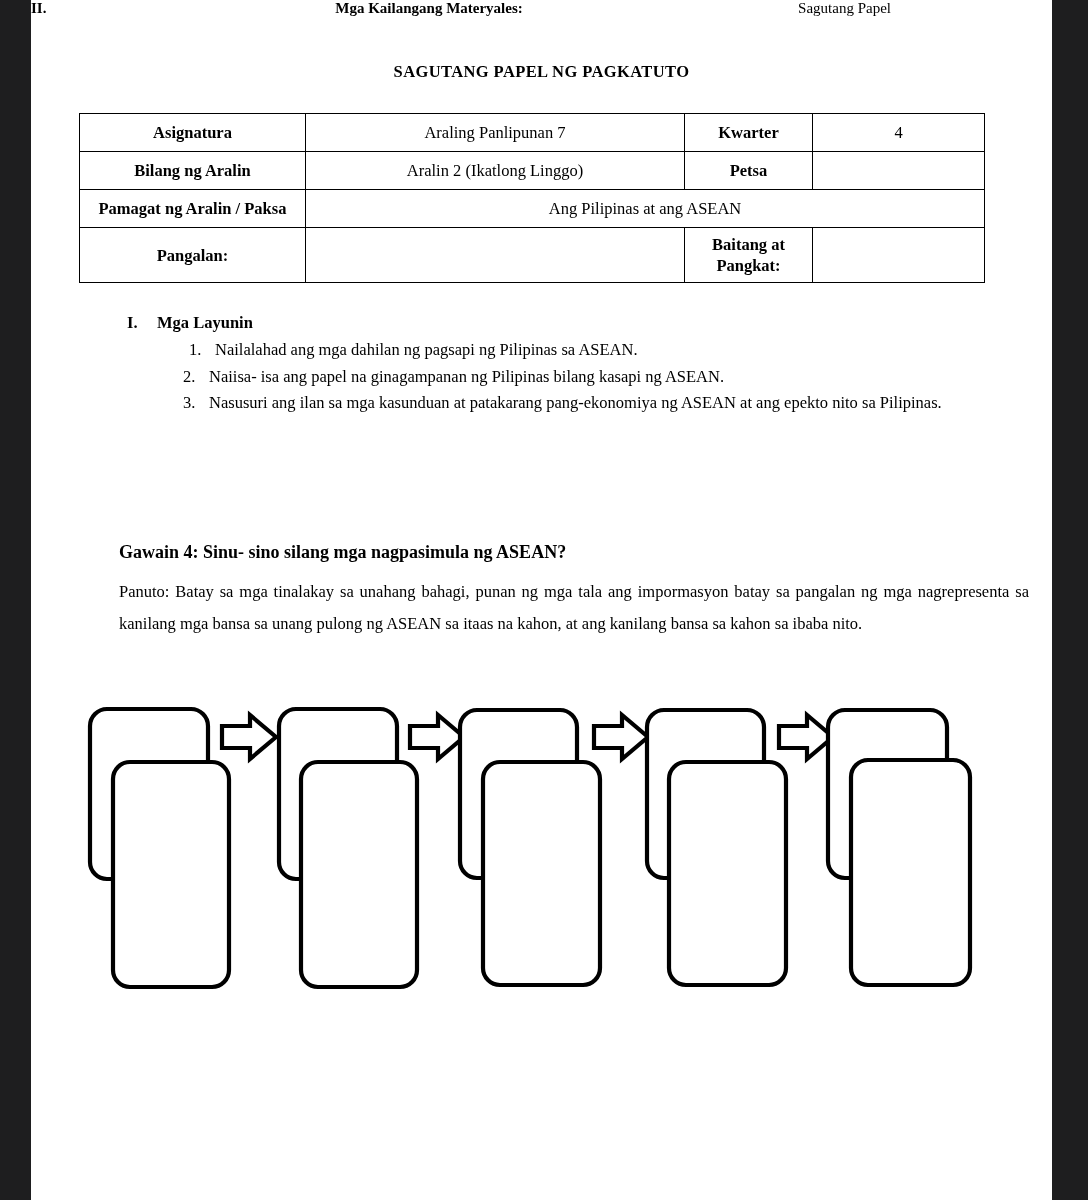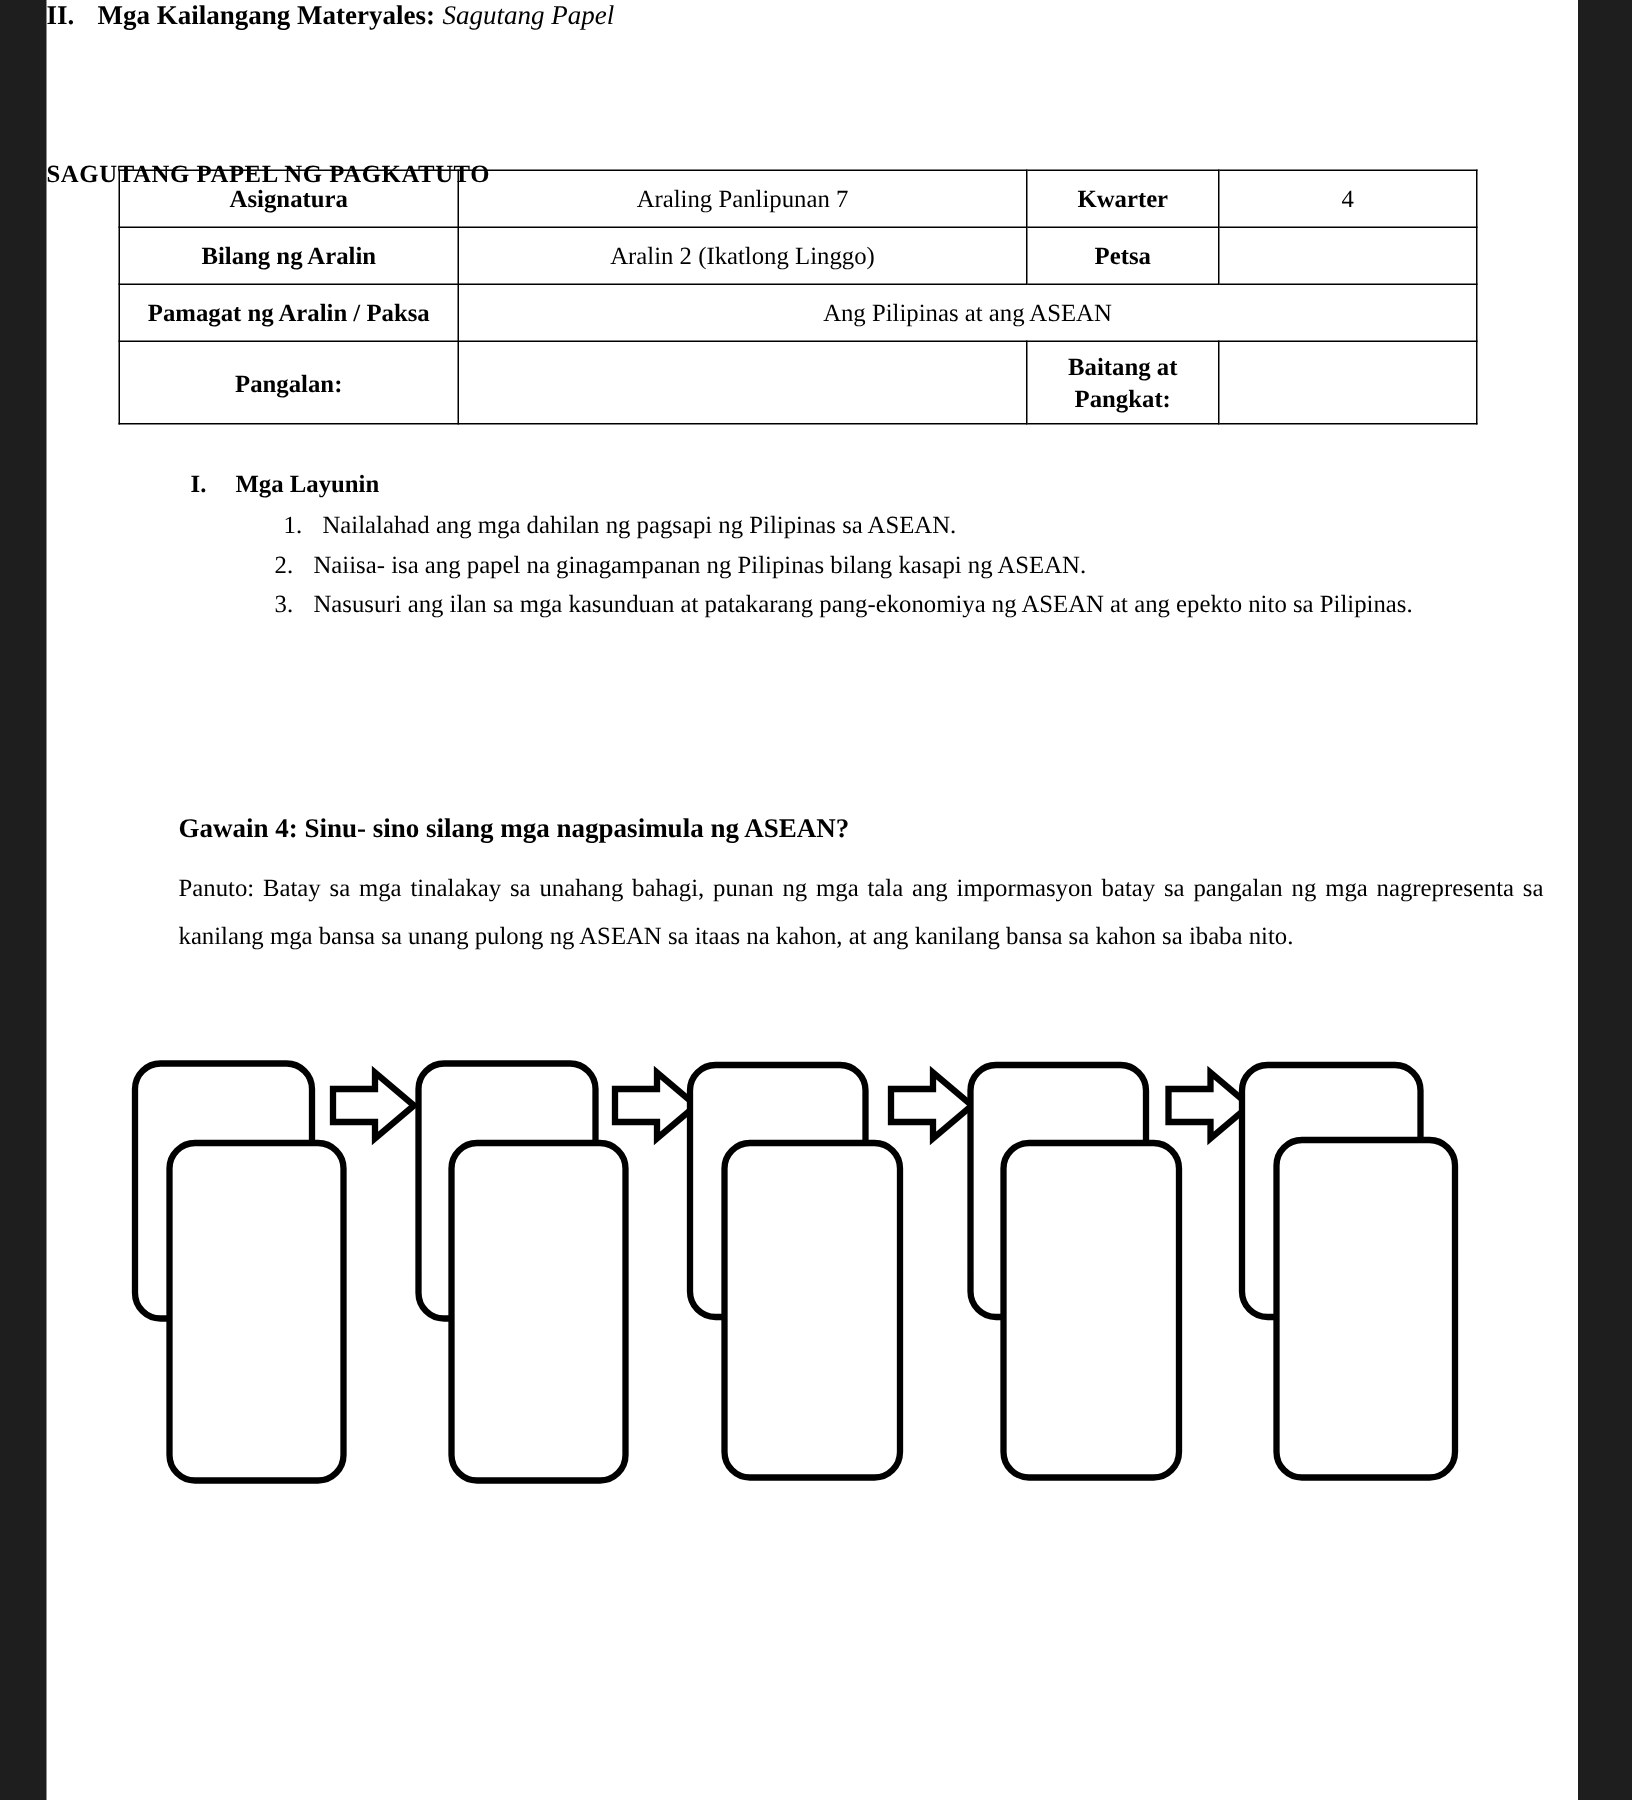--- a/index.html
+++ b/index.html
@@ -38,26 +38,25 @@
     height: 100%;
     padding: 0;
   }
 
   
   .doc-title {
     position: absolute;
     top: 62px;
     left: 0;
     width: 1021px;
-    text-align: left;
+    text-align: center;
     font-weight: bold;
     font-size: 16.5px;
     letter-spacing: 0.4px;
     color: #000;
-    margin-top: 44px;
   }
 
   
   .info-table {
     position: absolute;
     left: 48px;
     top: 113px;
     width: 905px;
     border-collapse: collapse;
     table-layout: fixed;
@@ -126,28 +125,29 @@
     flex: 1 1 auto;
     max-width: 810px;
   }
 
   #sec-materyales {
     left: 100px;
     top: 502px;
     width: 860px;
     display: flex;
     align-items: baseline;
-    font-size: 18px;
+    font-size: 15px;
+    justify-content: space-between;
   }
   #sec-materyales .roman-num {
     font-weight: bold;
     flex: 0 0 34px;
   }
   #sec-materyales .mat-label { font-weight: bold; }
-  #sec-materyales .mat-value { font-weight: normal; margin-left: 5px; font-style: italic; }
+  #sec-materyales .mat-value { font-weight: normal; margin-left: 5px; }
 
   #gawain-heading {
     position: absolute;
     left: 88px;
     top: 542px;
     width: 880px;
     font-weight: bold;
     font-size: 18px;
     color: #000;
   }

